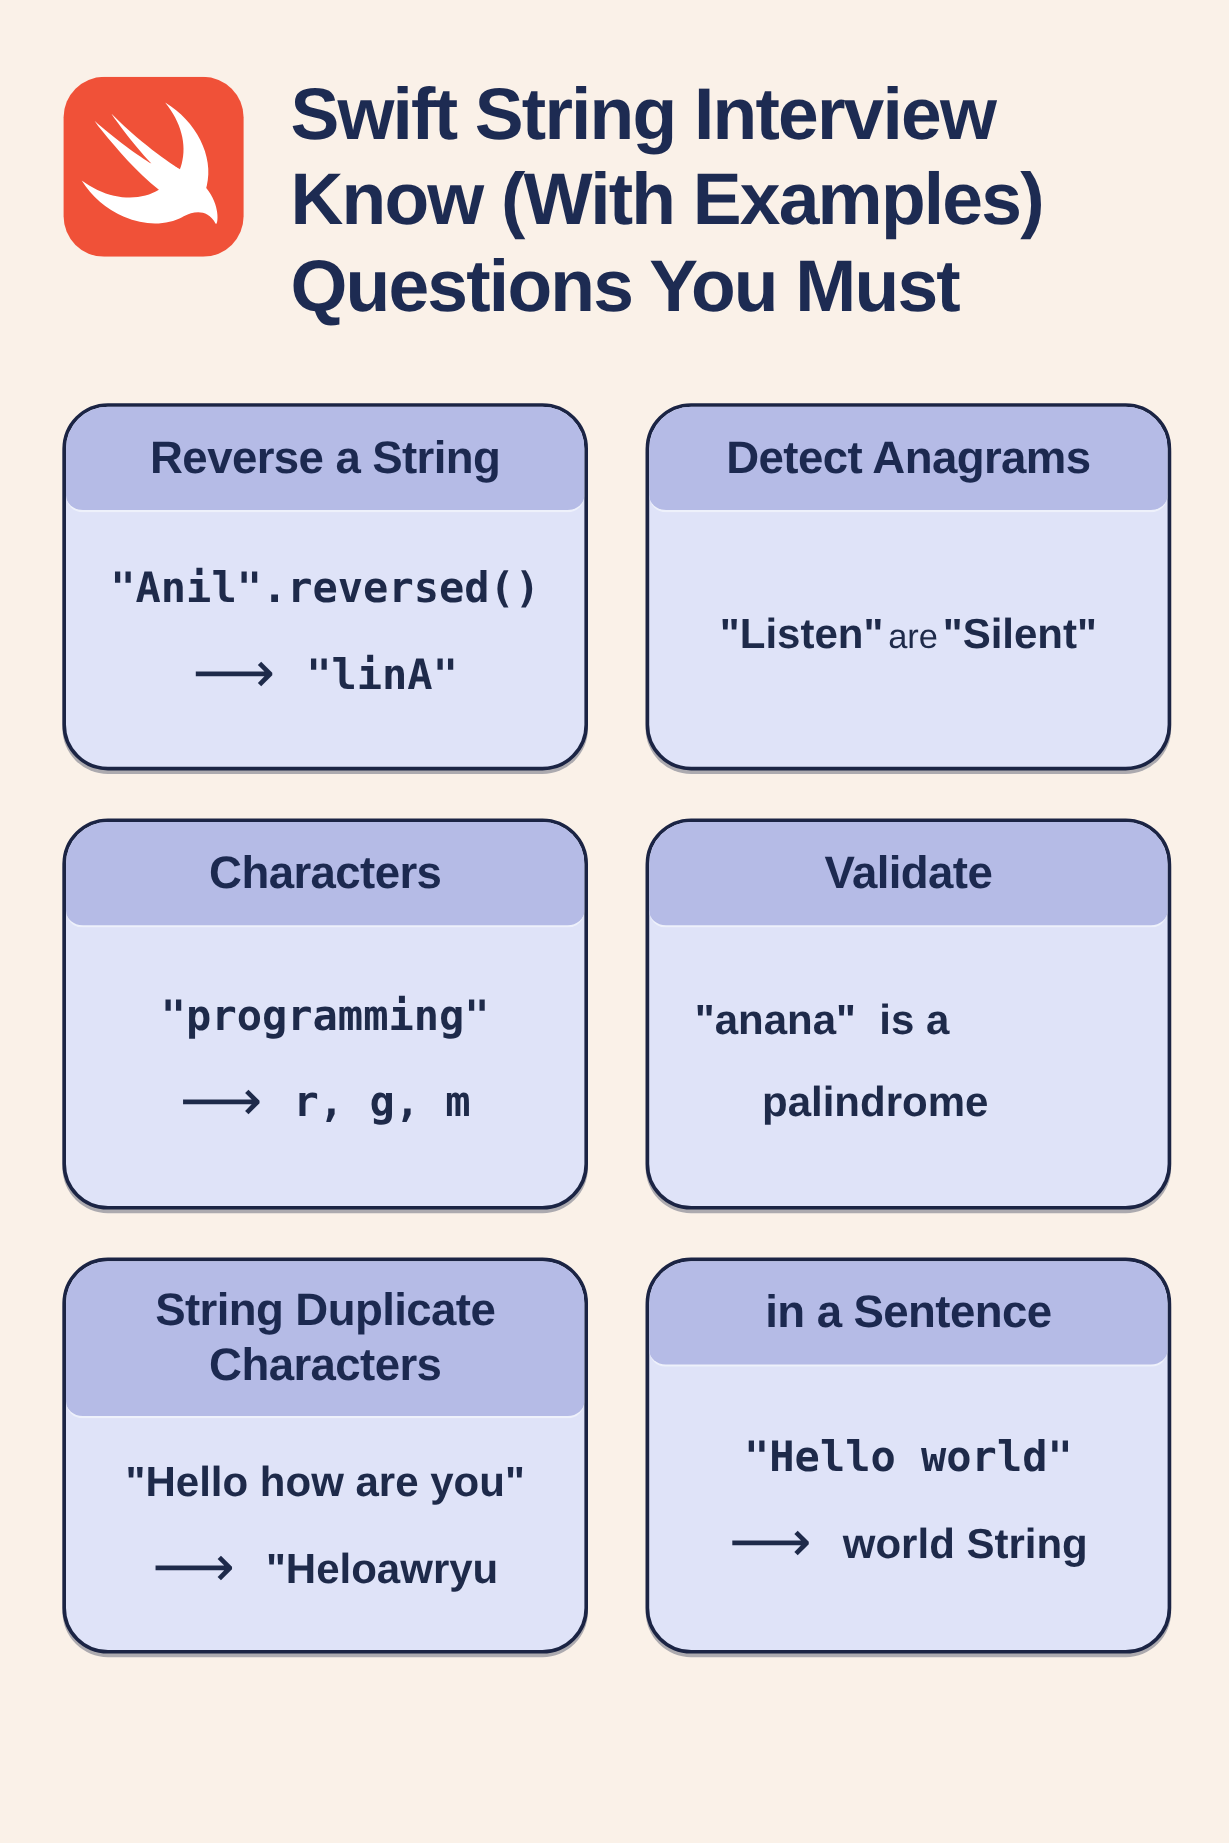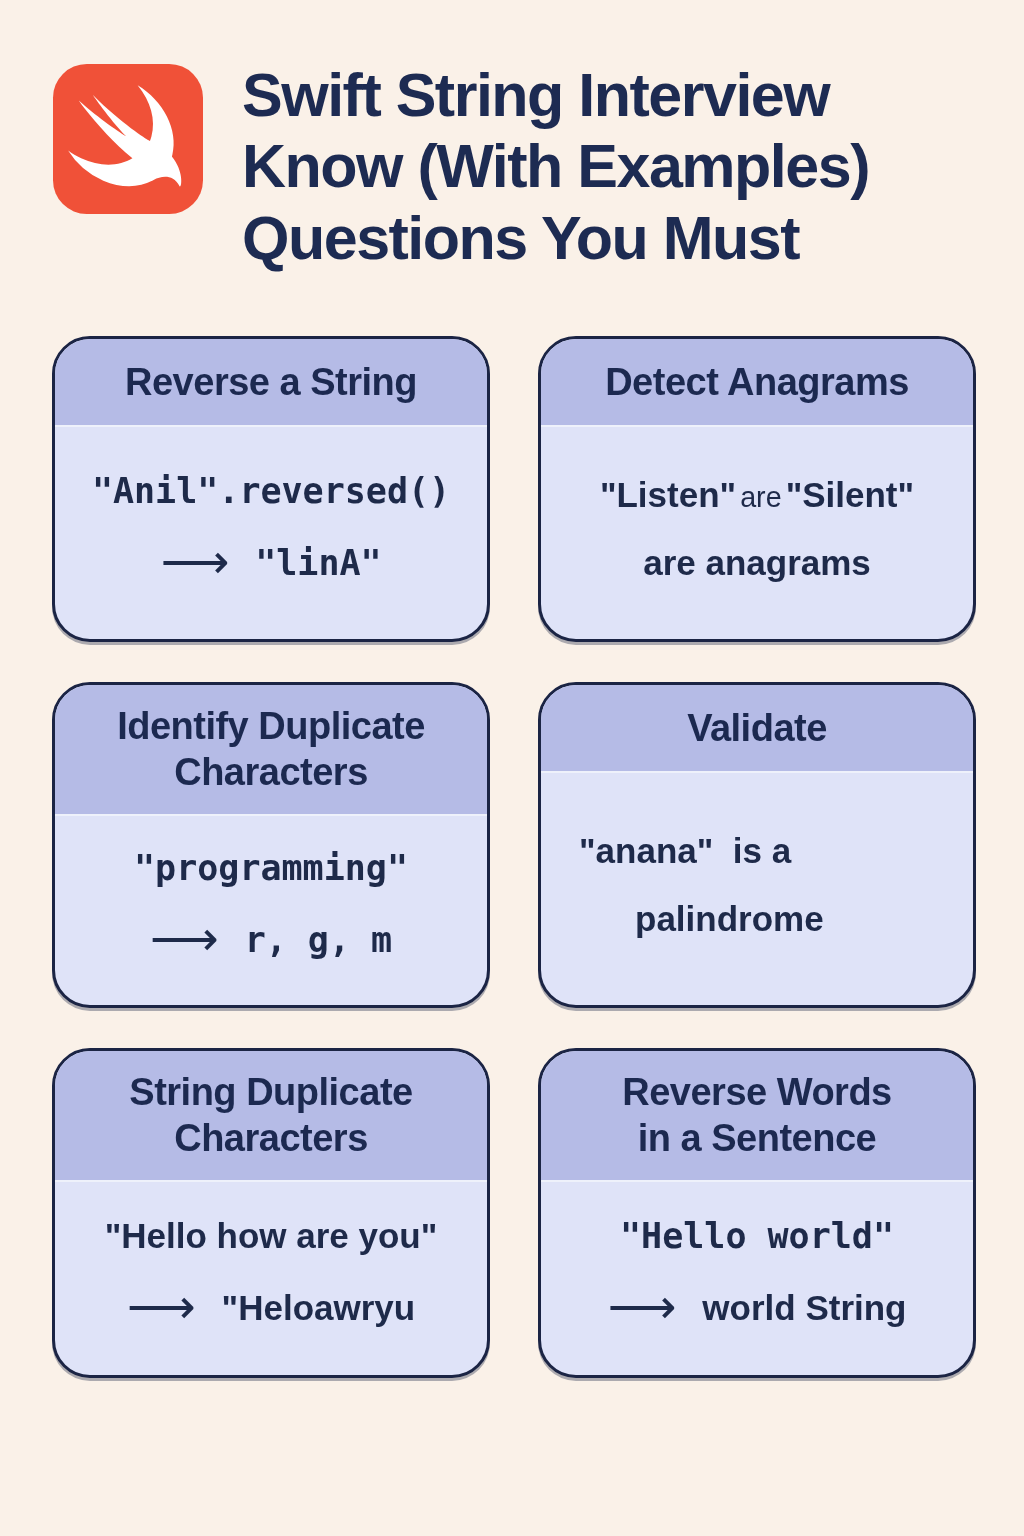--- a/index.html
+++ b/index.html
@@ -62,20 +62,21 @@
     flex-direction:column;
     align-items:center;
     justify-content:center;
     padding:18px 10px;
     text-align:center;
     font-size:38px;
     line-height:1.22;
     font-weight:700;
     color:#1C2950;
     letter-spacing:-.5px;
+    border-radius:14px;
   }
   .card .head span{display:block;}
   .card .head span:empty{display:none;}
   .card .body{
     flex:1;
     display:flex;
     flex-direction:column;
     justify-content:center;
     align-items:center;
     gap:28px;
@@ -137,27 +138,25 @@
 
     <div class="card">
       <div class="head">
         <span>Detect Anagrams</span>
 
       </div>
       <div class="body">
         <div class="sans">
           <span>"Listen"</span><span class="word-mid">are</span><span>"Silent"</span>
         </div>
-        <div class="sans">are anagrams</div>
-      </div>
-    </div>
-
-    <div class="card">
-      <div class="head">
-        <span>Identify Duplicate</span>
+      </div>
+    </div>
+
+    <div class="card">
+      <div class="head">
         <span>Characters</span>
       </div>
       <div class="body">
         <div class="mono">"programming"</div>
         <div class="result-line">
           <span class="arrow">⟶</span>
           <span class="mono">r, g, m</span>
         </div>
       </div>
     </div>
@@ -181,21 +180,20 @@
         <div class="sans">"Hello how are you"</div>
         <div class="result-line">
           <span class="arrow">⟶</span>
           <span class="sans">"Heloawryu</span>
         </div>
       </div>
     </div>
 
     <div class="card">
       <div class="head">
-        <span>Reverse Words</span>
         <span>in a Sentence</span>
       </div>
       <div class="body">
         <div class="mono">"Hello world"</div>
         <div class="result-line">
           <span class="arrow">⟶</span>
           <span class="sans">world String</span>
         </div>
       </div>
     </div>

